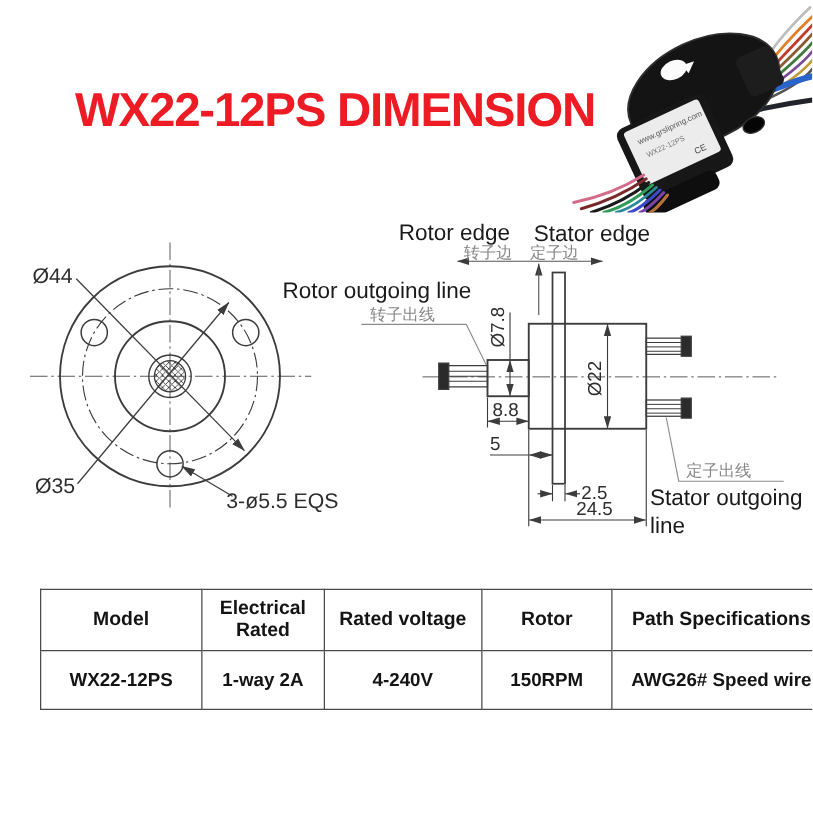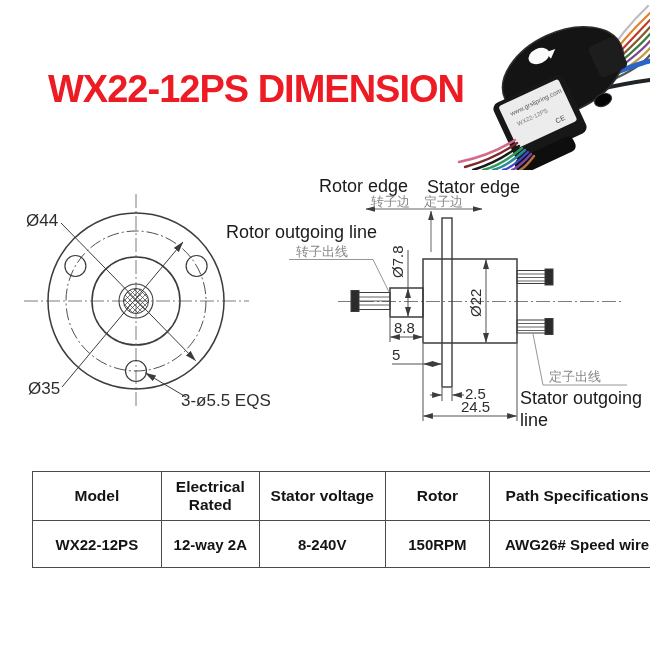--- a/index.html
+++ b/index.html
@@ -1,19 +1,19 @@
 <!DOCTYPE html>
 <html><head>
 <meta charset="utf-8">
 <style>
   html,body{margin:0;padding:0;background:#ffffff;}
   #canvas{position:relative;width:650px;height:650px;background:#fff;overflow:hidden;
           font-family:"Liberation Sans", sans-serif;}
   #photo-svg{position:absolute;left:455px;top:0;z-index:1;}
-  #title{position:absolute;left:48px;top:68px;z-index:2;
+  #title{position:absolute;left:60px;top:68px;z-index:2;
          font-size:38px;font-weight:800;letter-spacing:-1px;color:#ed1c24;white-space:nowrap;}
   #drawing-svg{position:absolute;left:0;top:0;z-index:2;}
   #spec-table{position:absolute;left:8px;top:471px;width:633px;z-index:2;
               border-collapse:collapse;table-layout:fixed;margin-left:24px;}
   #spec-table th,#spec-table td{border:1.6px solid #4a4a4a;text-align:center;vertical-align:middle;
               color:#141414;padding:0 4px;overflow:hidden;}
   #spec-table th{height:48px;font-size:15.5px;font-weight:bold;line-height:1.15;}
   #spec-table td{height:46px;font-size:15px;font-weight:600;}
   .c1{width:20.4%}.c2{width:15.2%}.c3{width:19.9%}.c4{width:16.3%}.c5{width:28.2%}
   text{font-family:"Liberation Sans", sans-serif;}
@@ -186,27 +186,27 @@
     <text class="dim" x="392" y="360">5</text>
     <text class="dim" x="465" y="399">2.5</text>
     <text class="dim" x="461" y="412">24.5</text>
   </svg>
 
   <table id="spec-table">
     <tbody>
         <tr>
       <th class="c1">Model</th>
       <th class="c2">Electrical Rated</th>
-      <th class="c3">Stator voltage</th>
+      <th class="c3">Rated voltage</th>
       <th class="c4">Rotor</th>
       <th class="c5">Path Specifications</th>
     </tr>
     <tr>
       <td>WX22-12PS</td>
-      <td>12-way 2A</td>
-      <td>8-240V</td>
+      <td>1-way 2A</td>
+      <td>4-240V</td>
       <td>150RPM</td>
       <td>AWG26# Speed wire</td>
     </tr>
   </tbody>
     </table>
 
 </div>
 
 </body></html>

